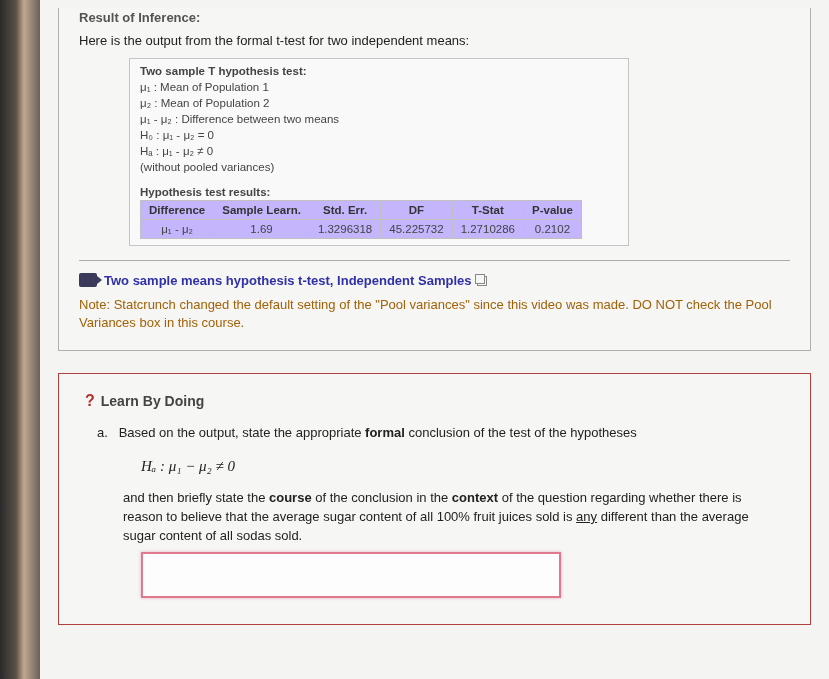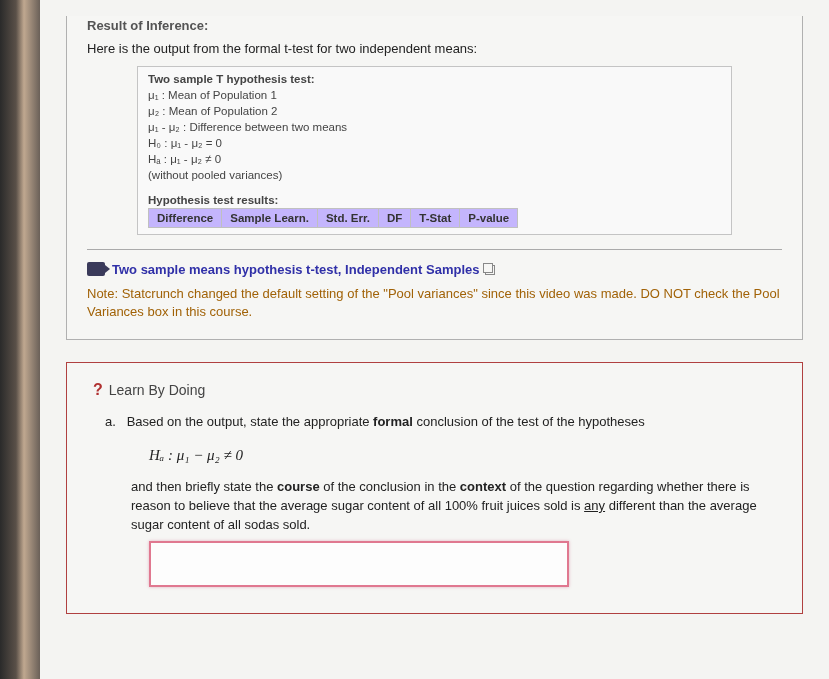--- a/index.html
+++ b/index.html
@@ -18,21 +18,21 @@
     width: 40px;
     height: 679px;
     background: linear-gradient(to right, #2a2a2a, #5a5048 40%, #c0a890 60%, #6a6058 100%);
     z-index: 1;
   }
   .page {
     position: relative;
     margin-left: 40px;
     background: #f4f4f2;
     min-height: 679px;
-    padding: 16px;
+    padding: 8px;
   }
   .section-top {
     border: 1px solid #b0b0b0;
     border-top: none;
     margin: 0 10px 0 10px;
     background: #f6f6f4;
     padding: 0 20px 18px 20px;
   }
   .result-hdr {
     font-weight: bold;
@@ -42,21 +42,21 @@
   }
   .intro {
     color: #222;
     font-size: 13px;
     padding: 0 0 10px 0;
   }
   .output-box {
     border: 1px solid #c4c4c4;
     background: #f9f9f9;
     margin: 0 0 10px 50px;
-    width: 595px;
+    width: 500px;
     padding: 6px 10px 6px 10px;
     font-size: 11.5px;
     color: #444;
   }
   .output-box .title { font-weight: bold; margin-bottom: 2px; }
   .output-box .line { line-height: 1.4; }
   .results-hdr { font-weight: bold; margin-top: 10px; }
   table.ttest {
     border-collapse: collapse;
     margin-top: 2px;
@@ -106,21 +106,21 @@
   }
   .note { font-size: 13px; color:#a16207; margin-top: 8px; line-height:1.4;}
   .section-question {
     border: 1px solid #b04040;
     margin: 22px 10px 0 10px;
     background: #f6f6f4;
     padding: 18px 26px 20px 26px;
   }
   .lbd-row { display:flex; align-items:center; gap:6px; margin-bottom:14px;}
   .q-icon { color:#b03030; font-weight:bold; font-size:16px; }
-  .lbd { font-weight:normal; color:#444; font-size:14px;}
+  .lbd { font-weight:bold; color:#444; font-size:14px;}
   .qtext { margin-left: 12px; font-size:13px; line-height:1.45; }
   .qlabel { display:inline-block; width:18px;}
   .hyp-block {
     margin: 12px 0 12px 44px;
     font-family: Georgia, 'Times New Roman', serif;
     font-size: 15px;
     font-style: italic;
     line-height:1.5;
   }
   .answer-box {
@@ -156,20 +156,28 @@
       <table class="ttest">
         <tbody>
             <tr>
           <th>Difference</th>
           <th>Sample Learn.</th>
           <th>Std. Err.</th>
           <th>DF</th>
           <th>T-Stat</th>
           <th>P-value</th>
         </tr>
+        <tr>
+          <td>μ₁ - μ₂</td>
+          <td>1.69</td>
+          <td>1.3296318</td>
+          <td>45.225732</td>
+          <td>1.2710286</td>
+          <td>0.2102</td>
+        </tr>
       </tbody>
         </table>
     </div>
 
     <div class="hr"></div>
 
 
     <div class="video-link-row">
       <span class="vid-icon"></span>
       <a href="#" class="video-link">

